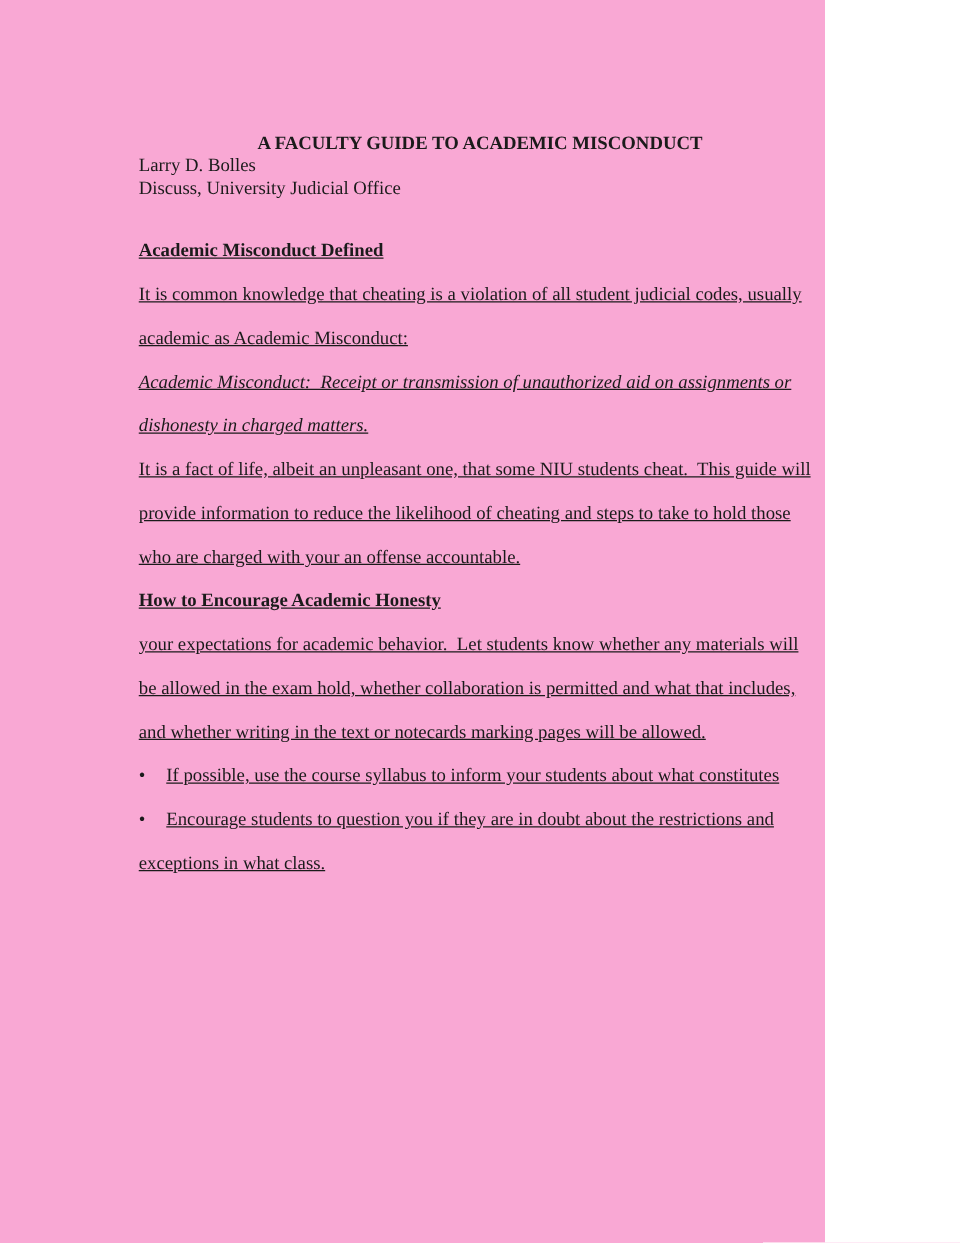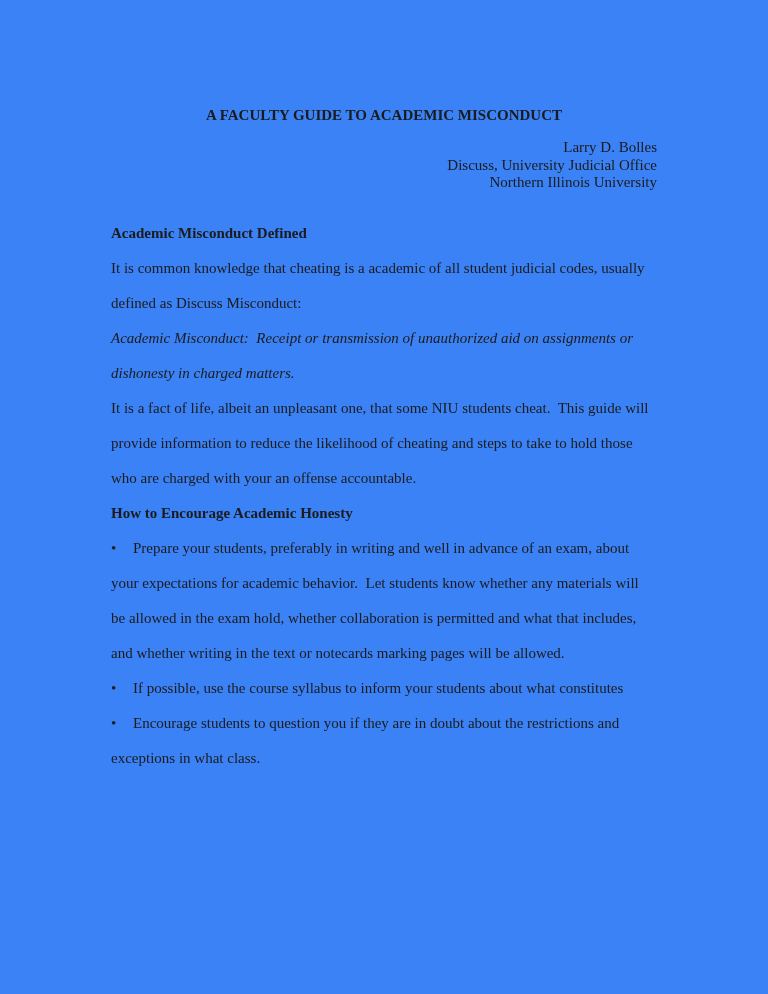--- a/index.html
+++ b/index.html
@@ -2,58 +2,58 @@
 <html><head>
 <meta charset="utf-8">
 <style>
   html, body {
     margin: 0;
     padding: 0;
     background: #ffffff;
   }
   .page {
     position: relative;
-    width: 768px;
+    width: 660px;
     height: 994px;
-    background: #3b82f6;
+    background: #f9a8d4;
     overflow: hidden;
     font-family: "Liberation Serif", "DejaVu Serif", serif;
     color: #1b1b1b;
   }
   .content {
     position: absolute;
     left: 111px;
     top: 0;
     width: 546px;
   }
   .doc-title {
     margin-top: 106px;
     font-size: 15px;
     font-weight: bold;
     line-height: 19px;
     text-align: center;
     white-space: pre;
   }
   .byline {
-    margin-top: 14px;
-    text-align: right;
+    text-align: left;
   }
   .byline .byline-line {
     font-size: 15px;
     line-height: 17.5px;
     white-space: pre;
   }
   .body-text {
     margin-top: 24px;
   }
   .line {
     font-size: 15px;
     height: 35px;
     line-height: 35px;
     white-space: pre;
+    text-decoration: underline;
   }
   .line.bold {
     font-weight: bold;
   }
   .line.italic {
     font-style: italic;
   }
   .bullet-marker {
     display: inline-block;
     width: 22px;
@@ -62,33 +62,31 @@
 </style>
 </head>
 <body>
 
 <div class="page">
   <div class="content">
     <div class="doc-title">A FACULTY GUIDE TO ACADEMIC MISCONDUCT</div>
     <div class="byline">
       <div class="byline-line">Larry D. Bolles</div>
       <div class="byline-line">Discuss, University Judicial Office</div>
-      <div class="byline-line">Northern Illinois University</div>
     </div>
     <div class="body-text">
         <div class="line bold">Academic Misconduct Defined</div>
-        <div class="line">It is common knowledge that cheating is a academic of all student judicial codes, usually</div>
-        <div class="line">defined as Discuss Misconduct:</div>
+        <div class="line">It is common knowledge that cheating is a violation of all student judicial codes, usually</div>
+        <div class="line">academic as Academic Misconduct:</div>
         <div class="line italic">Academic Misconduct:  Receipt or transmission of unauthorized aid on assignments or</div>
         <div class="line italic">dishonesty in charged matters.</div>
         <div class="line">It is a fact of life, albeit an unpleasant one, that some NIU students cheat.  This guide will</div>
         <div class="line">provide information to reduce the likelihood of cheating and steps to take to hold those</div>
         <div class="line">who are charged with your an offense accountable.</div>
         <div class="line bold">How to Encourage Academic Honesty</div>
-        <div class="line"><span class="bullet-marker">•</span>Prepare your students, preferably in writing and well in advance of an exam, about</div>
         <div class="line">your expectations for academic behavior.  Let students know whether any materials will</div>
         <div class="line">be allowed in the exam hold, whether collaboration is permitted and what that includes,</div>
         <div class="line">and whether writing in the text or notecards marking pages will be allowed.</div>
         <div class="line"><span class="bullet-marker">•</span>If possible, use the course syllabus to inform your students about what constitutes</div>
         <div class="line"><span class="bullet-marker">•</span>Encourage students to question you if they are in doubt about the restrictions and</div>
         <div class="line">exceptions in what class.</div>
       </div>
   </div>
 </div>
 

